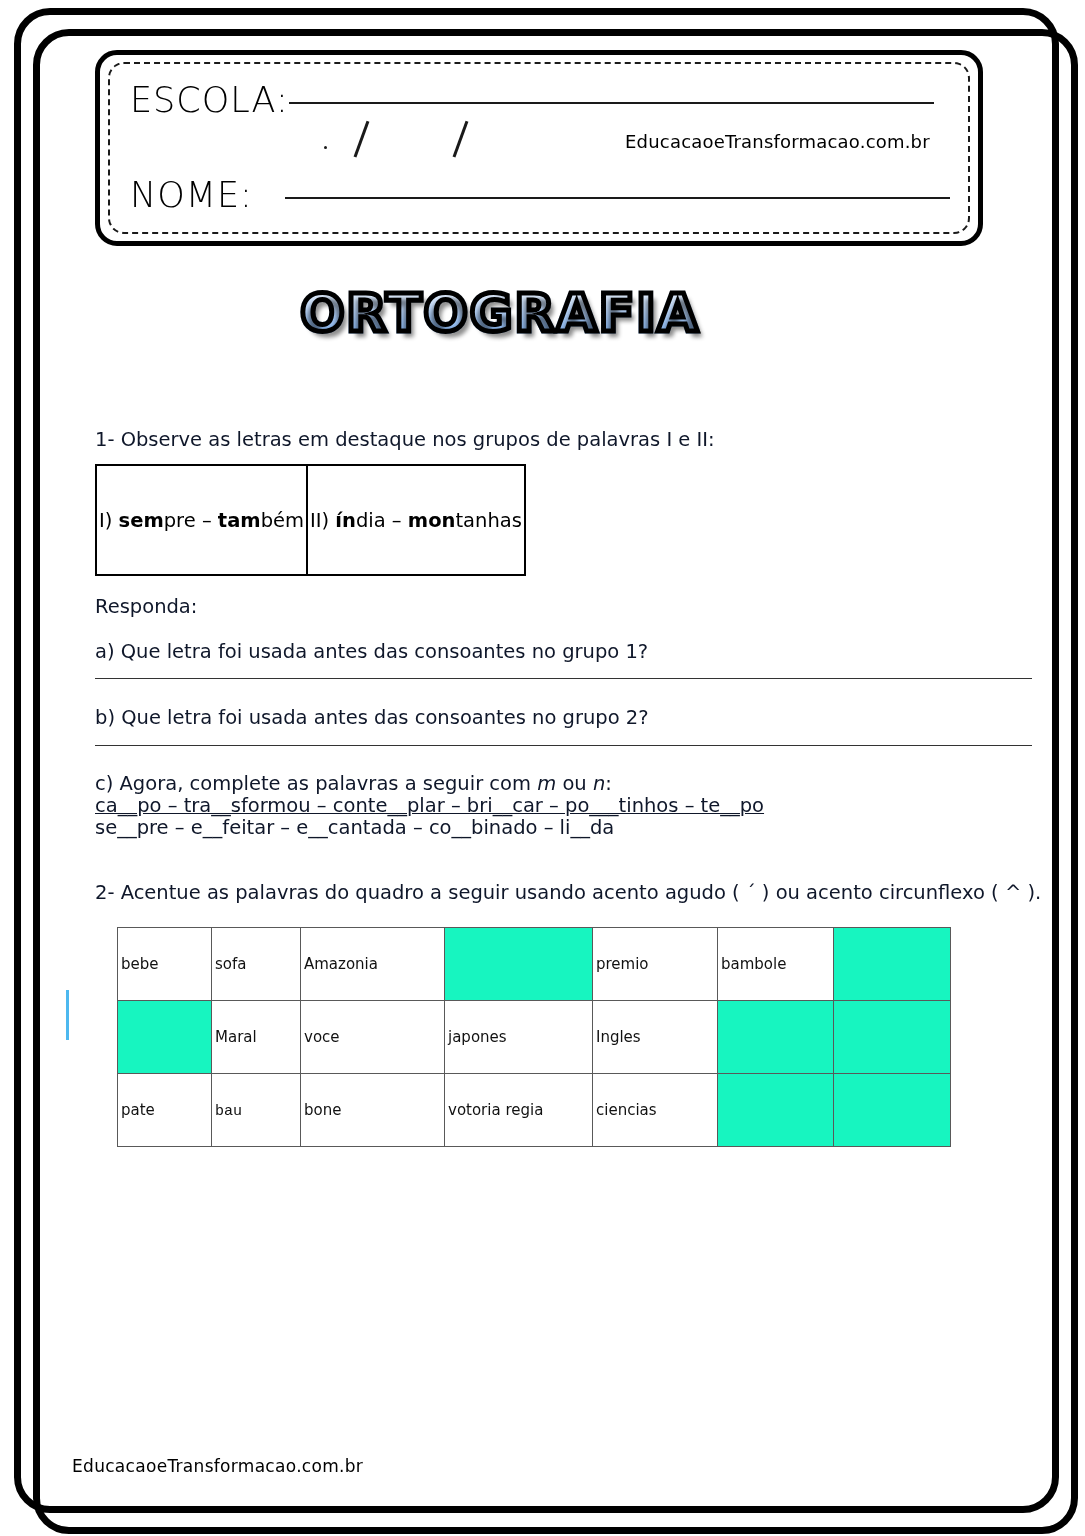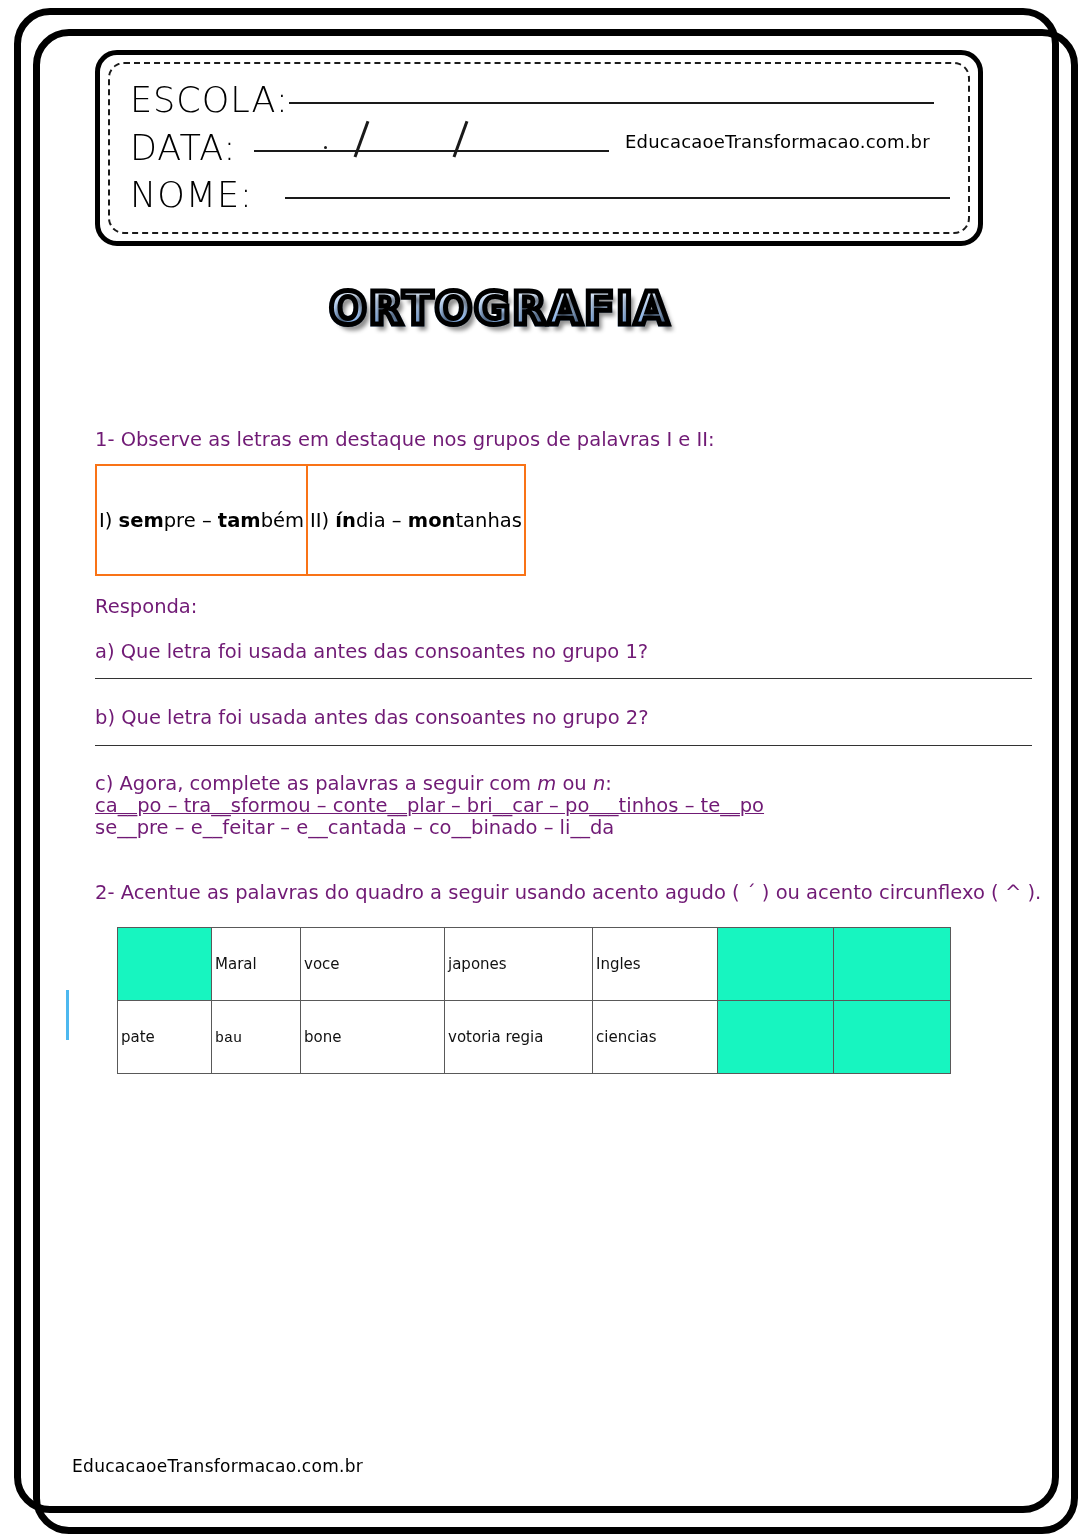--- a/index.html
+++ b/index.html
@@ -133,52 +133,52 @@
   
   .title-wrap {
     position: absolute;
     left: 0;
     top: 283px;
     width: 1000px;
     text-align: center;
   }
   .bubble-title {
     font-family: "DejaVu Sans", sans-serif;
-    font-size: 44px;
+    font-size: 52px;
     font-weight: bold;
     letter-spacing: 2px;
     display: inline-block;
     background: linear-gradient(180deg, #ffffff 0%, #dbe9fb 22%, #9ec2f0 62%, #6fa5e8 100%);
     -webkit-background-clip: text;
     background-clip: text;
     color: transparent;
     -webkit-text-stroke: 5px #000000;
     paint-order: stroke fill;
     text-shadow: 5px 6px 4px rgba(0,0,0,0.45);
   }
 
   
   .qtext {
     position: absolute;
     font-family: "DejaVu Sans", sans-serif;
     font-size: 19.5px;
     line-height: 1.45;
-    color: #701a75;
+    color: #0f172a;
     white-space: nowrap;
   }
 
   
   .words-table {
     position: absolute;
     left: 95px;
     top: 464px;
     border-collapse: collapse;
   }
   .words-table td {
-    border: 2px solid #f97316;
+    border: 2px solid #000000;
     font-family: "DejaVu Sans", sans-serif;
     font-size: 19.5px;
     padding: 0 2px;
     vertical-align: middle;
     white-space: nowrap;
   }
   .words-table td.c1 { width: 192px; height: 108px; }
   .words-table td.c2 { width: 202px; height: 108px; }
 
   
@@ -262,24 +262,20 @@
 <div class="content">
 
   <div class="id-box-outer"></div>
   <div class="id-box-dashed"></div>
 
   <div class="id-row" id="row-escola">
     <span class="id-label">ESCOLA:</span>
     <span class="id-rule" style="width:645px;"></span>
   </div>
 
-  <div class="id-row" id="row-data">
-    <span class="id-label">DATA:</span>
-    <span class="id-rule" style="width:355px; margin-left:18px;"></span>
-  </div>
   <div class="date-slashes">
     <div class="dot-small"></div>
     <div class="slash" style="left:98px; top:0;"></div>
     <div class="slash" style="left:197px; top:0;"></div>
   </div>
 
   <div class="site-header">EducacaoeTransformacao.com.br</div>
 
   <div class="id-row" id="row-nome">
     <span class="id-label">NOME:</span>
@@ -318,20 +314,29 @@
       <col class="w1">
         <col class="w2">
         <col class="w3">
         <col class="w4">
         <col class="w5">
         <col class="w6">
         <col class="w7">
     </colgroup>
     <tbody>
         <tr>
+          <td><span style="position: relative; z-index: 2;">bebe</span></td>
+          <td><span style="position: relative; z-index: 2;">sofa</span></td>
+          <td><span style="position: relative; z-index: 2;">Amazonia</span></td>
+          <td class="fill-teal"></td>
+          <td><span style="position: relative; z-index: 2;">premio</span></td>
+          <td><span style="position: relative; z-index: 2;">bambole</span></td>
+          <td class="fill-teal"></td>
+        </tr>
+        <tr>
           <td class="fill-teal"></td>
           <td><span style="position: relative; z-index: 2;">Maral</span></td>
           <td><span style="position: relative; z-index: 2;">voce</span></td>
           <td><span style="position: relative; z-index: 2;">japones</span></td>
           <td><span style="position: relative; z-index: 2;">Ingles</span></td>
           <td class="fill-teal"></td>
           <td class="fill-teal"></td>
         </tr>
         <tr>
           <td><span style="position: relative; z-index: 2;">pate</span></td>

